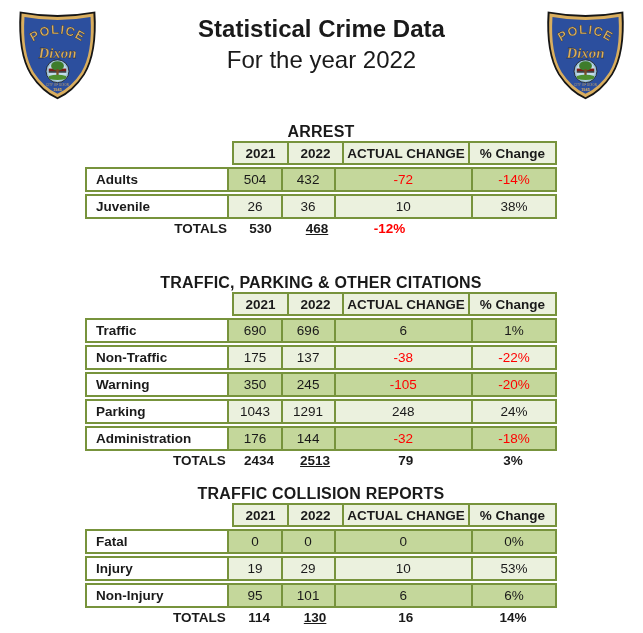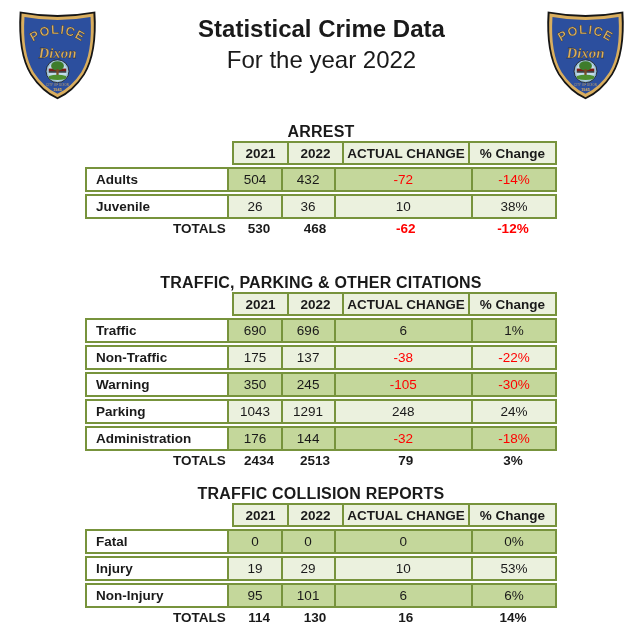--- a/index.html
+++ b/index.html
@@ -73,21 +73,21 @@
   .c-c { width: 142px; }
   .c-d { width: 87px; }
 
   .totals-row {
     display: flex; margin-top: 2px; height: 15px;
     font-weight: bold; font-size: 13.5px; text-align: right;
   }
   .t-label { width: 147px; display: flex; justify-content: flex-end; align-items: center; padding-right: 5px; }
   .t-a, .t-b, .t-c, .t-d { display: flex; align-items: center; justify-content: center; }
   .t-a { width: 57px; }
-  .t-b { width: 56px; }
+  .t-b { width: 56px; text-decoration: underline; }
   .t-c { width: 127px; }
   .t-d { width: 89px; }
 
   .val.neg { color: var(--negative); }
 </style>
 </head>
 <body>
 
 <div class="page">
 
@@ -160,21 +160,20 @@
           <div class="cell val c-a">26</div>
           <div class="cell val c-b">36</div>
           <div class="cell val c-c">10</div>
           <div class="cell val c-d">38%</div>
         </div>
       </div>
     <div class="totals-row">
       <div class="t-label">TOTALS</div>
       <div class="t-a val">530</div>
       <div class="t-b val">468</div>
-      <div class="t-c val neg">-62</div>
       <div class="t-d val neg">-12%</div>
     </div>
   </section>
 
   <section class="section section-2">
     <h2 class="section-title">TRAFFIC, PARKING &amp; OTHER CITATIONS</h2>
     <div class="header-row">
       <div class="hcell h-a">2021</div>
       <div class="hcell h-b">2022</div>
       <div class="hcell h-c">ACTUAL CHANGE</div>
@@ -193,21 +192,21 @@
           <div class="cell val c-a">175</div>
           <div class="cell val c-b">137</div>
           <div class="cell val c-c neg">-38</div>
           <div class="cell val c-d neg">-22%</div>
         </div>
         <div class="row dark">
           <div class="c-label">Warning</div>
           <div class="cell val c-a">350</div>
           <div class="cell val c-b">245</div>
           <div class="cell val c-c neg">-105</div>
-          <div class="cell val c-d neg">-30%</div>
+          <div class="cell val c-d neg">-20%</div>
         </div>
         <div class="row light">
           <div class="c-label">Parking</div>
           <div class="cell val c-a">1043</div>
           <div class="cell val c-b">1291</div>
           <div class="cell val c-c">248</div>
           <div class="cell val c-d">24%</div>
         </div>
         <div class="row dark">
           <div class="c-label">Administration</div>

